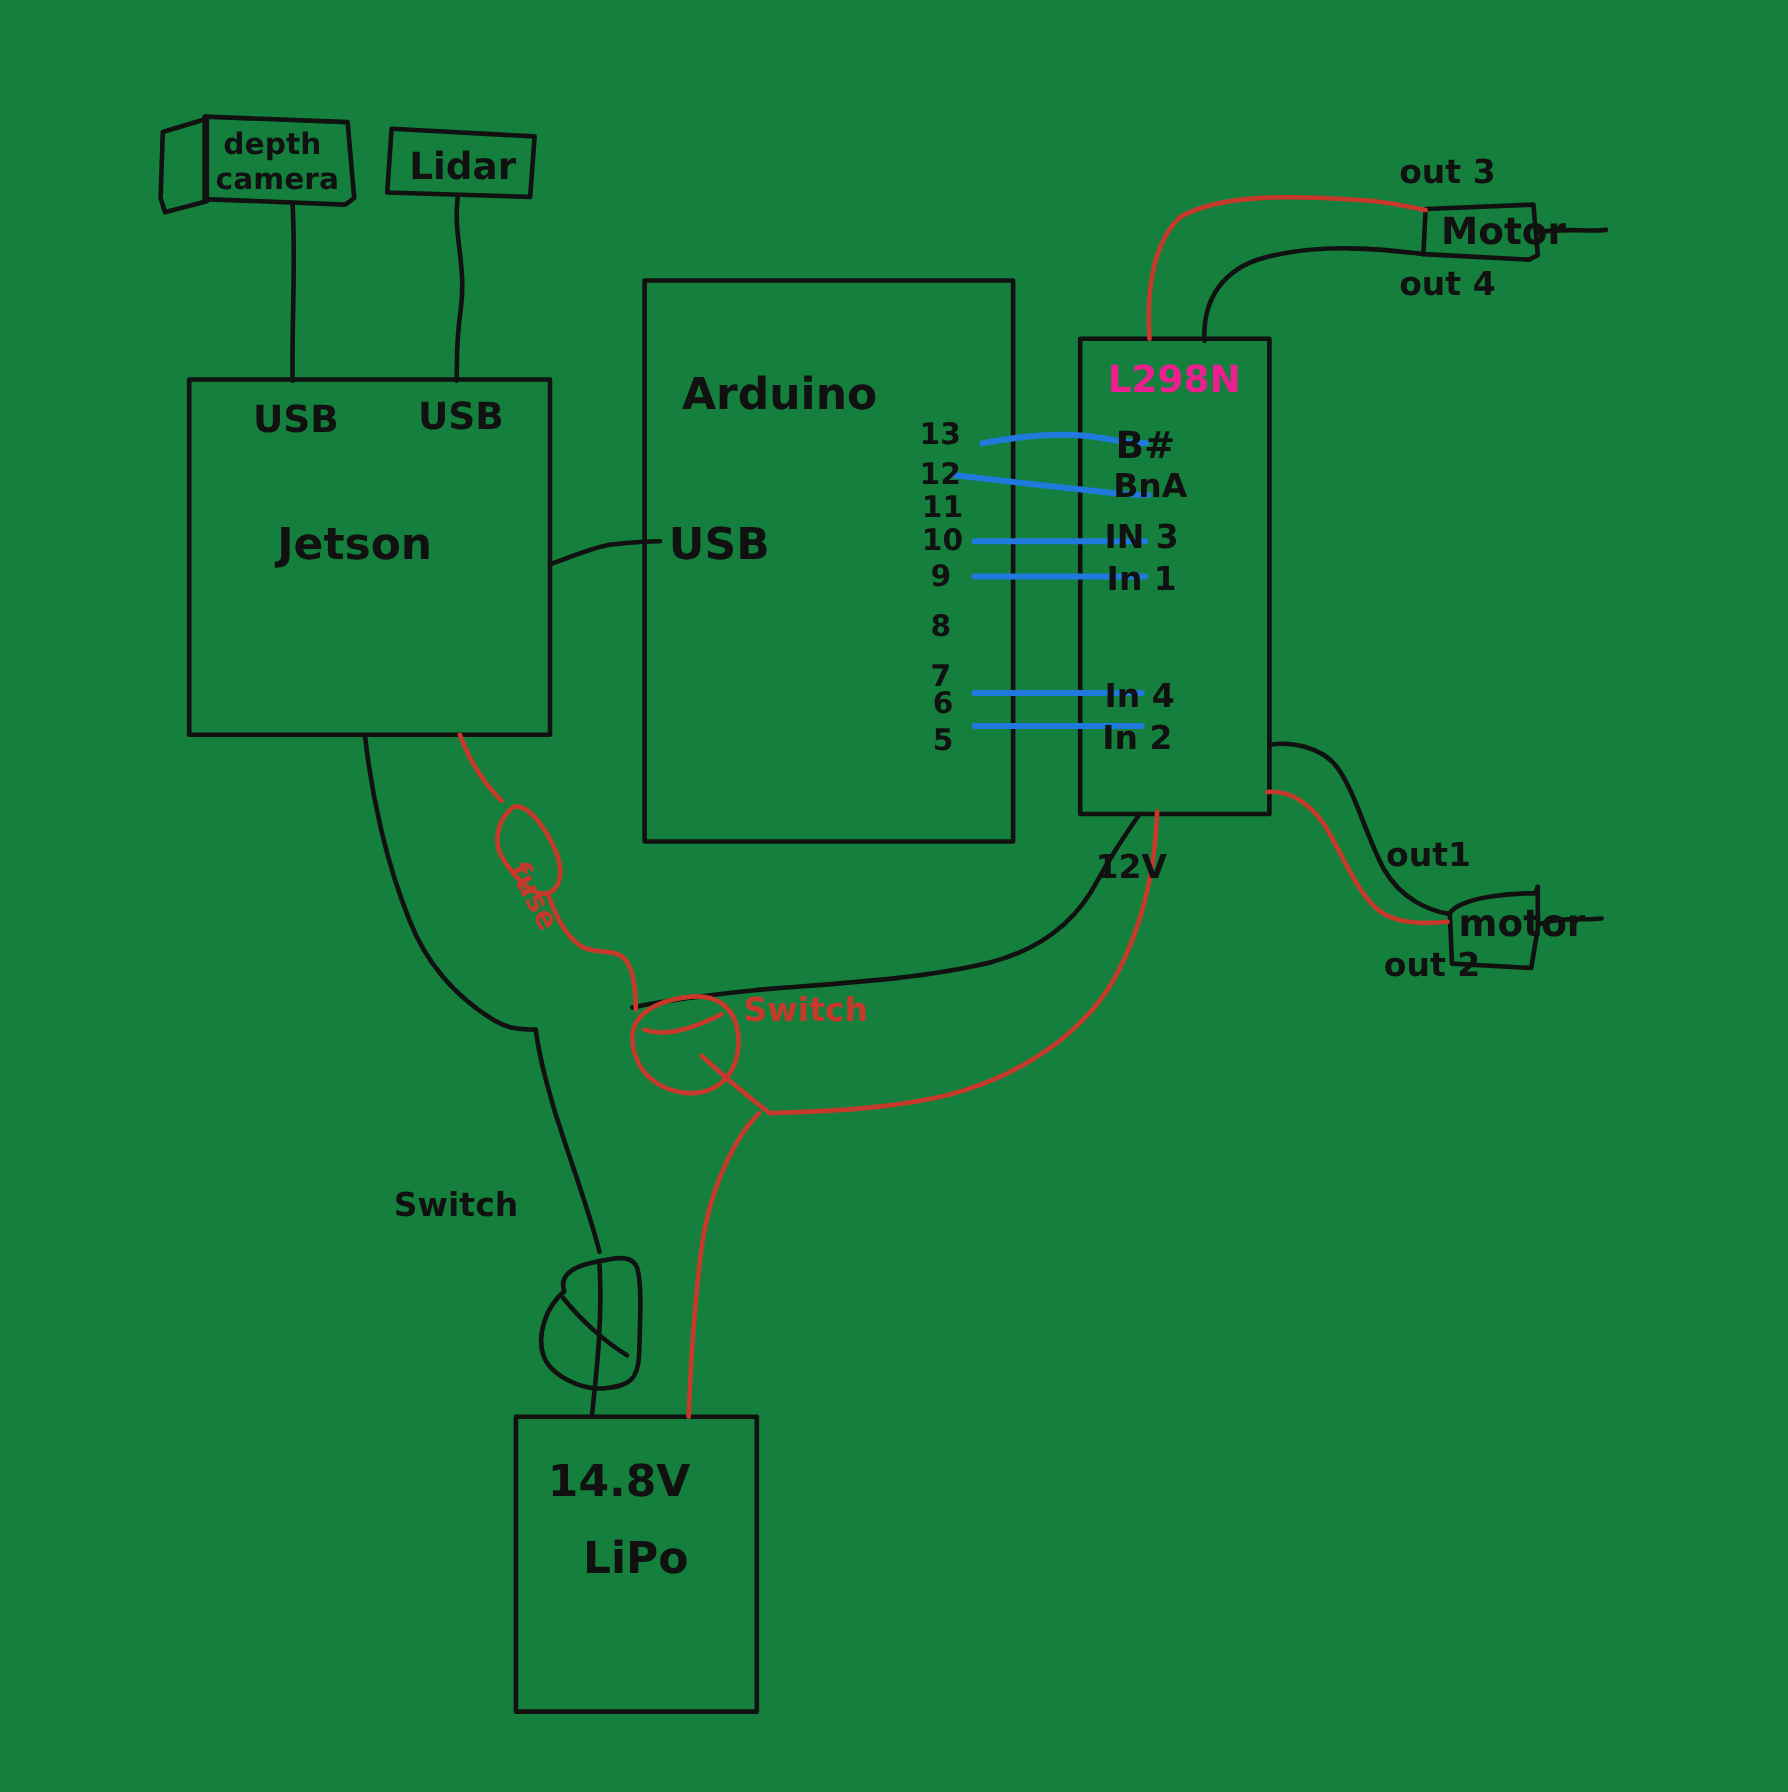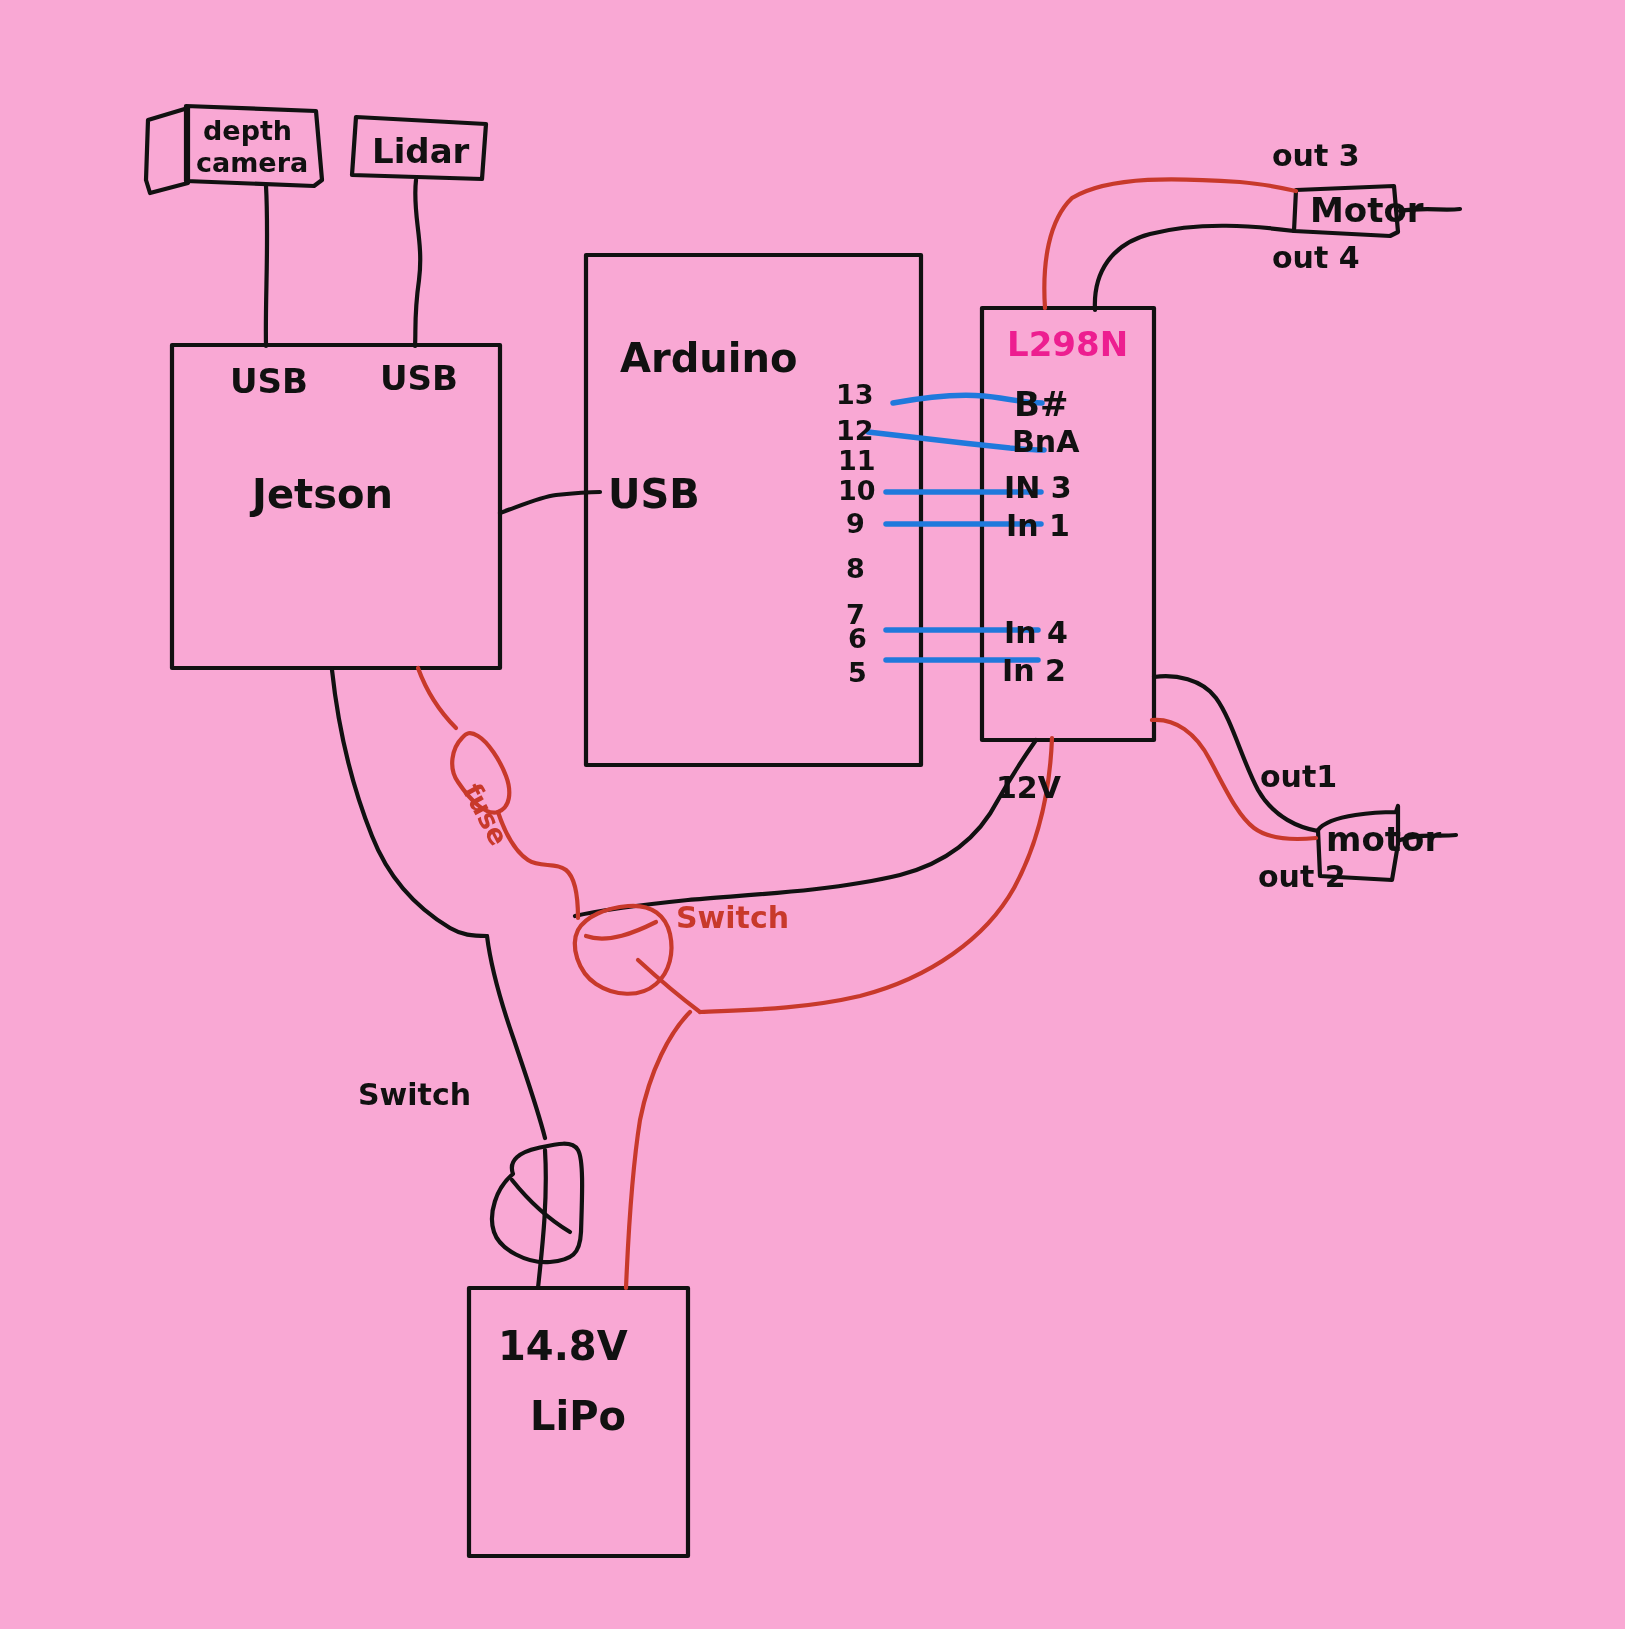--- a/index.html
+++ b/index.html
@@ -7,21 +7,21 @@
     padding: 0;
     background: #ffffff;
   }
   body {
     font-family: "DejaVu Sans", sans-serif;
   }
   #canvas-wrap {
     position: relative;
     width: 1625px;
     height: 1629px;
-    background: #f9a8d4;
+    background: #15803d;
     overflow: hidden;
   }
   svg#diagram {
     position: absolute;
     left: 0;
     top: 0;
     width: 1625px;
     height: 1629px;
   }
   .hand {

